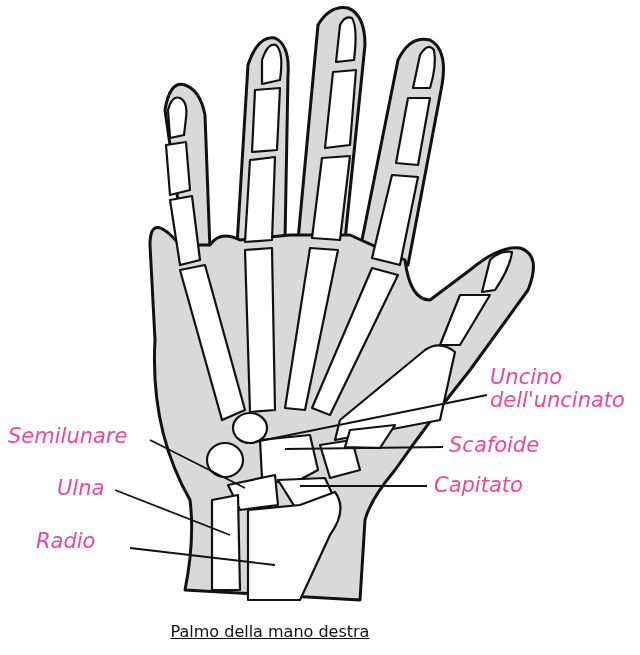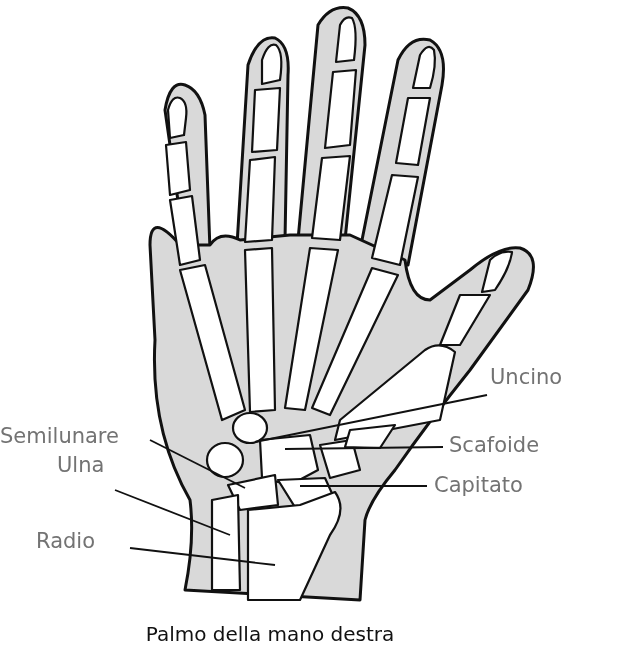--- a/index.html
+++ b/index.html
@@ -1,21 +1,21 @@
 <!DOCTYPE html>
 <html><head>
 <meta charset="utf-8">
 <style>
   html, body { margin: 0; padding: 0; background: #ffffff; }
   body { width: 640px; height: 655px; position: relative; overflow: hidden;
          font-family: "DejaVu Sans", "Liberation Sans", sans-serif; }
   #figure { position: absolute; left: 0; top: 0; width: 640px; height: 655px; }
-  .label { position: absolute; font-size: 21px; color: #737373; line-height: 1.08; white-space: nowrap; }
+  .label { position: absolute; font-size: 21px; color: #ec4899; line-height: 1.08; white-space: nowrap; font-style: italic; }
   .caption { position: absolute; left: 0; width: 540px; top: 622px; text-align: center;
-             font-size: 20px; color: #111; }
+             font-size: 16px; color: #111; text-decoration: underline; }
 </style>
 </head>
 <body>
 
 <svg id="figure" viewBox="0 0 640 655" xmlns="http://www.w3.org/2000/svg">
 
   <g stroke="#111" stroke-width="3" fill="#d9d9d9" stroke-linejoin="round">
 
     <path d="M185 250 L165 110 Q170 80 185 85 Q200 90 205 115 L210 250 Z"></path>
 
@@ -72,22 +72,23 @@
   <g stroke="#111" stroke-width="1.8">
     <line x1="150" y1="440" x2="245" y2="488"></line>
     <line x1="115" y1="490" x2="230" y2="535"></line>
     <line x1="130" y1="548" x2="275" y2="565"></line>
     <line x1="487" y1="395" x2="255" y2="442"></line>
     <line x1="443" y1="447" x2="285" y2="449"></line>
     <line x1="427" y1="486" x2="300" y2="486"></line>
   </g>
 </svg>
 
-<div class="label" style="left:0; top:425px;">Semilunare</div>
-<div class="label" style="left:57px; top:454px;">Ulna</div>
+<div class="label" style="left:8px; top:425px;">Semilunare</div>
+<div class="label" style="left:57px; top:477px;">Ulna</div>
 <div class="label" style="left:36px; top:530px;">Radio</div>
 <div class="label" style="left:490px; top:366px;">
   <span>Uncino</span><br>
+  <span>dell'uncinato</span>
 </div>
 <div class="label" style="left:449px; top:434px;">Scafoide</div>
 <div class="label" style="left:434px; top:474px;">Capitato</div>
 
 <div class="caption">Palmo della mano destra</div>
 
 </body></html>

